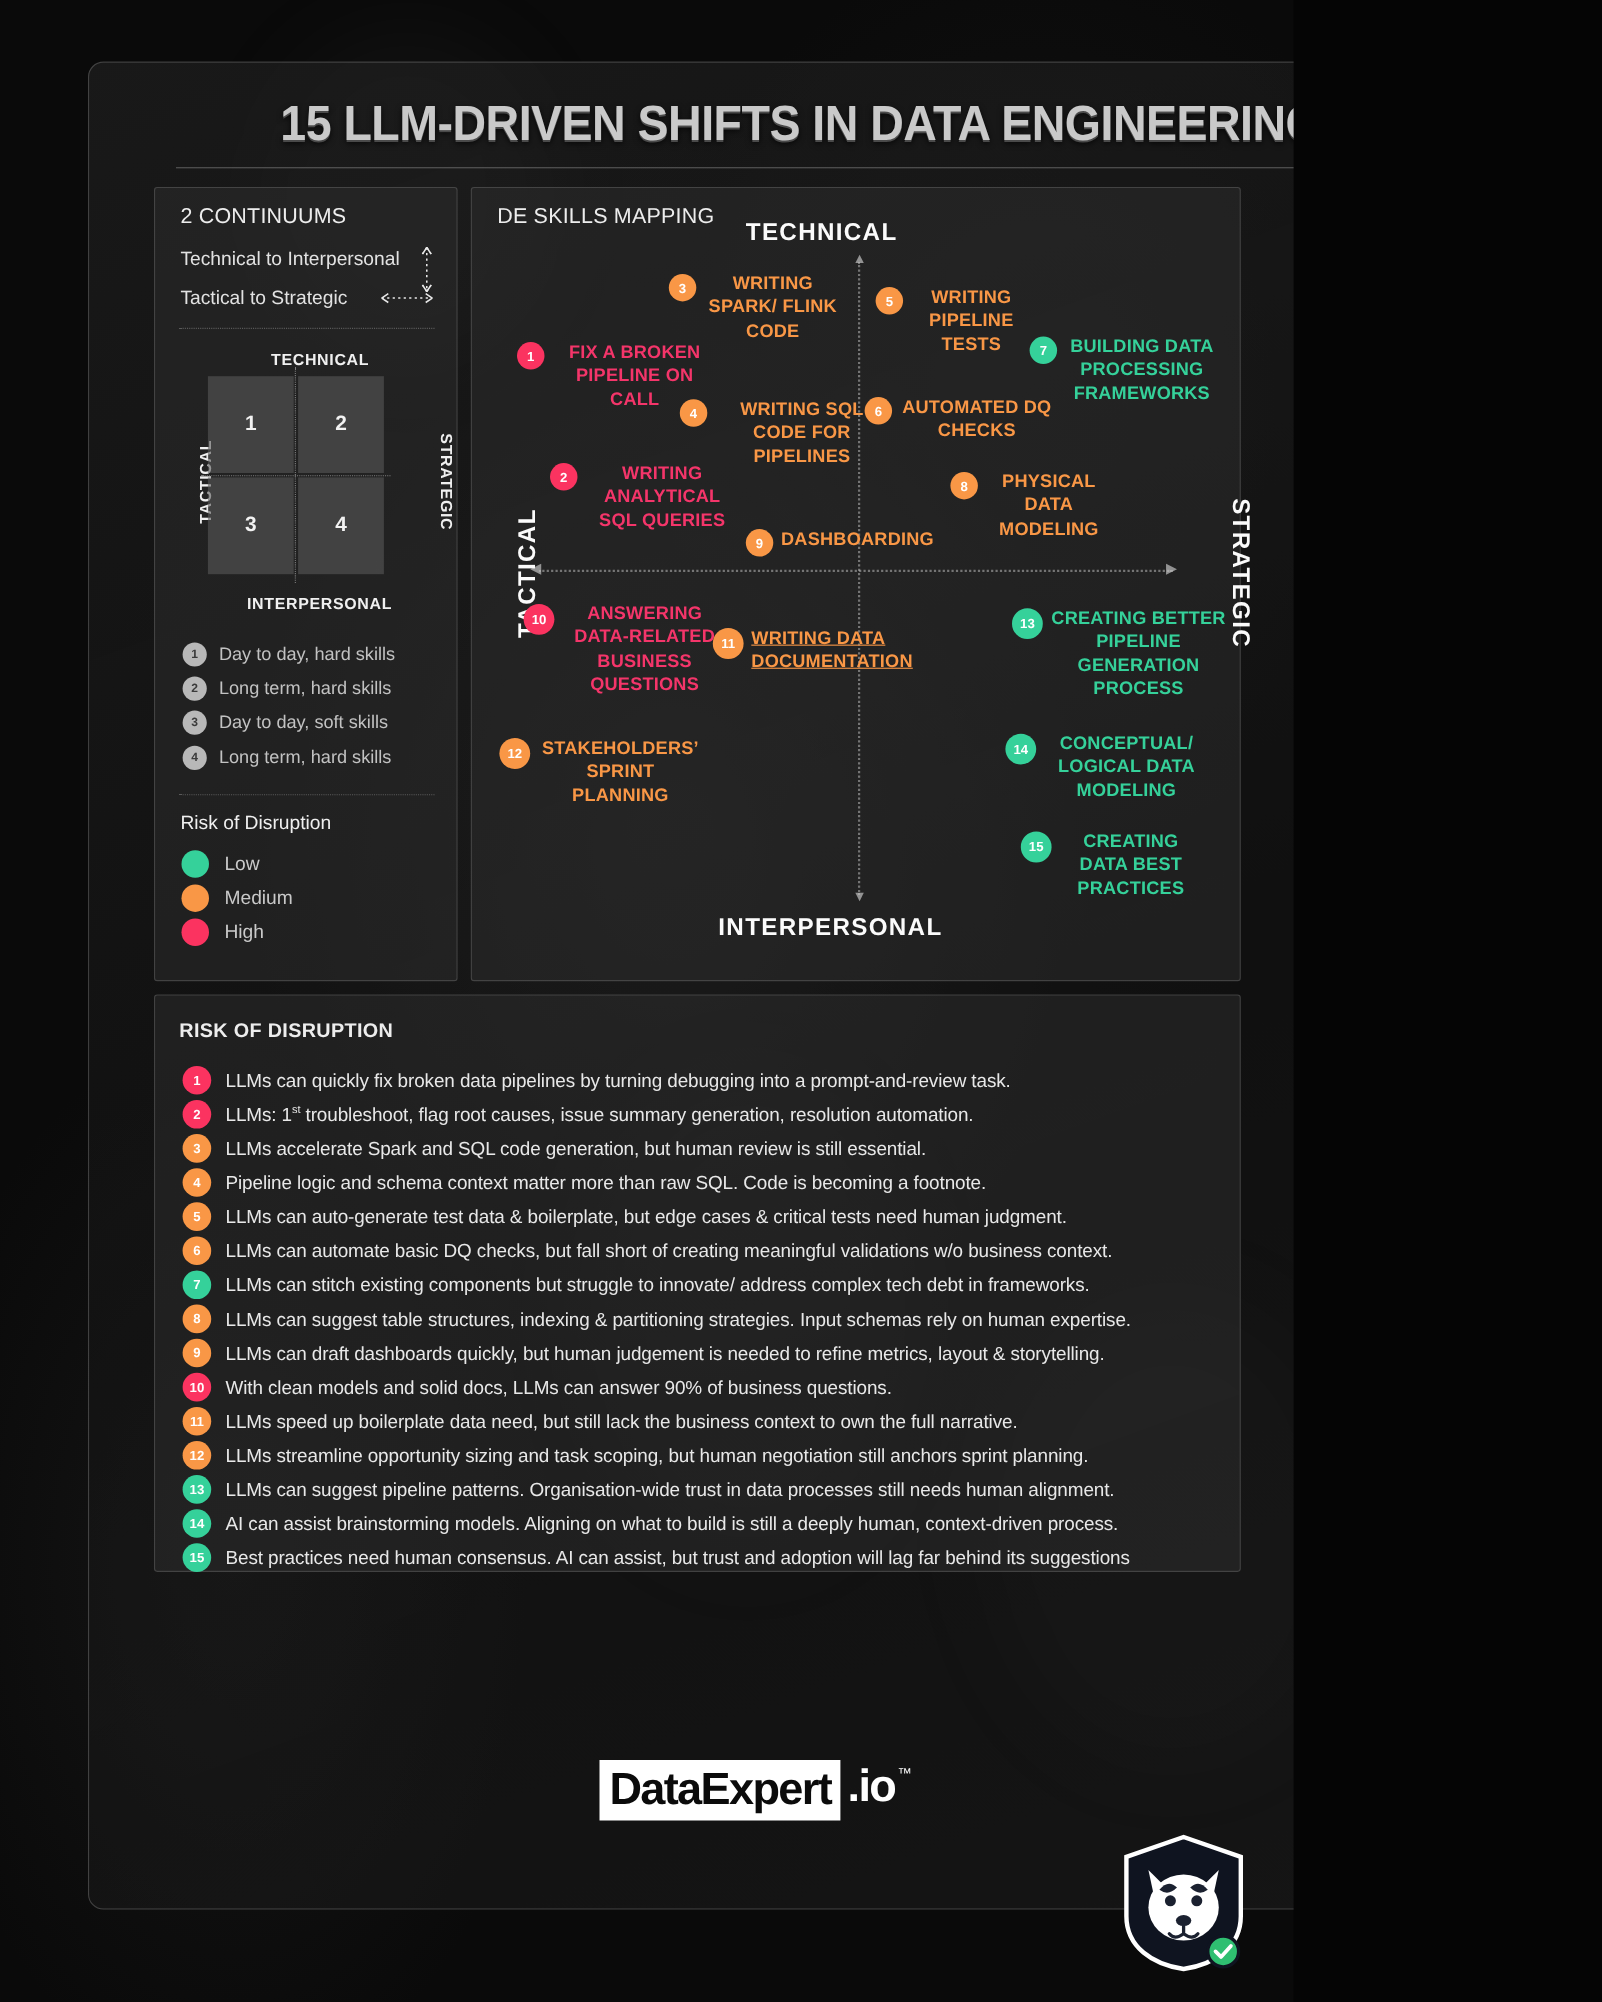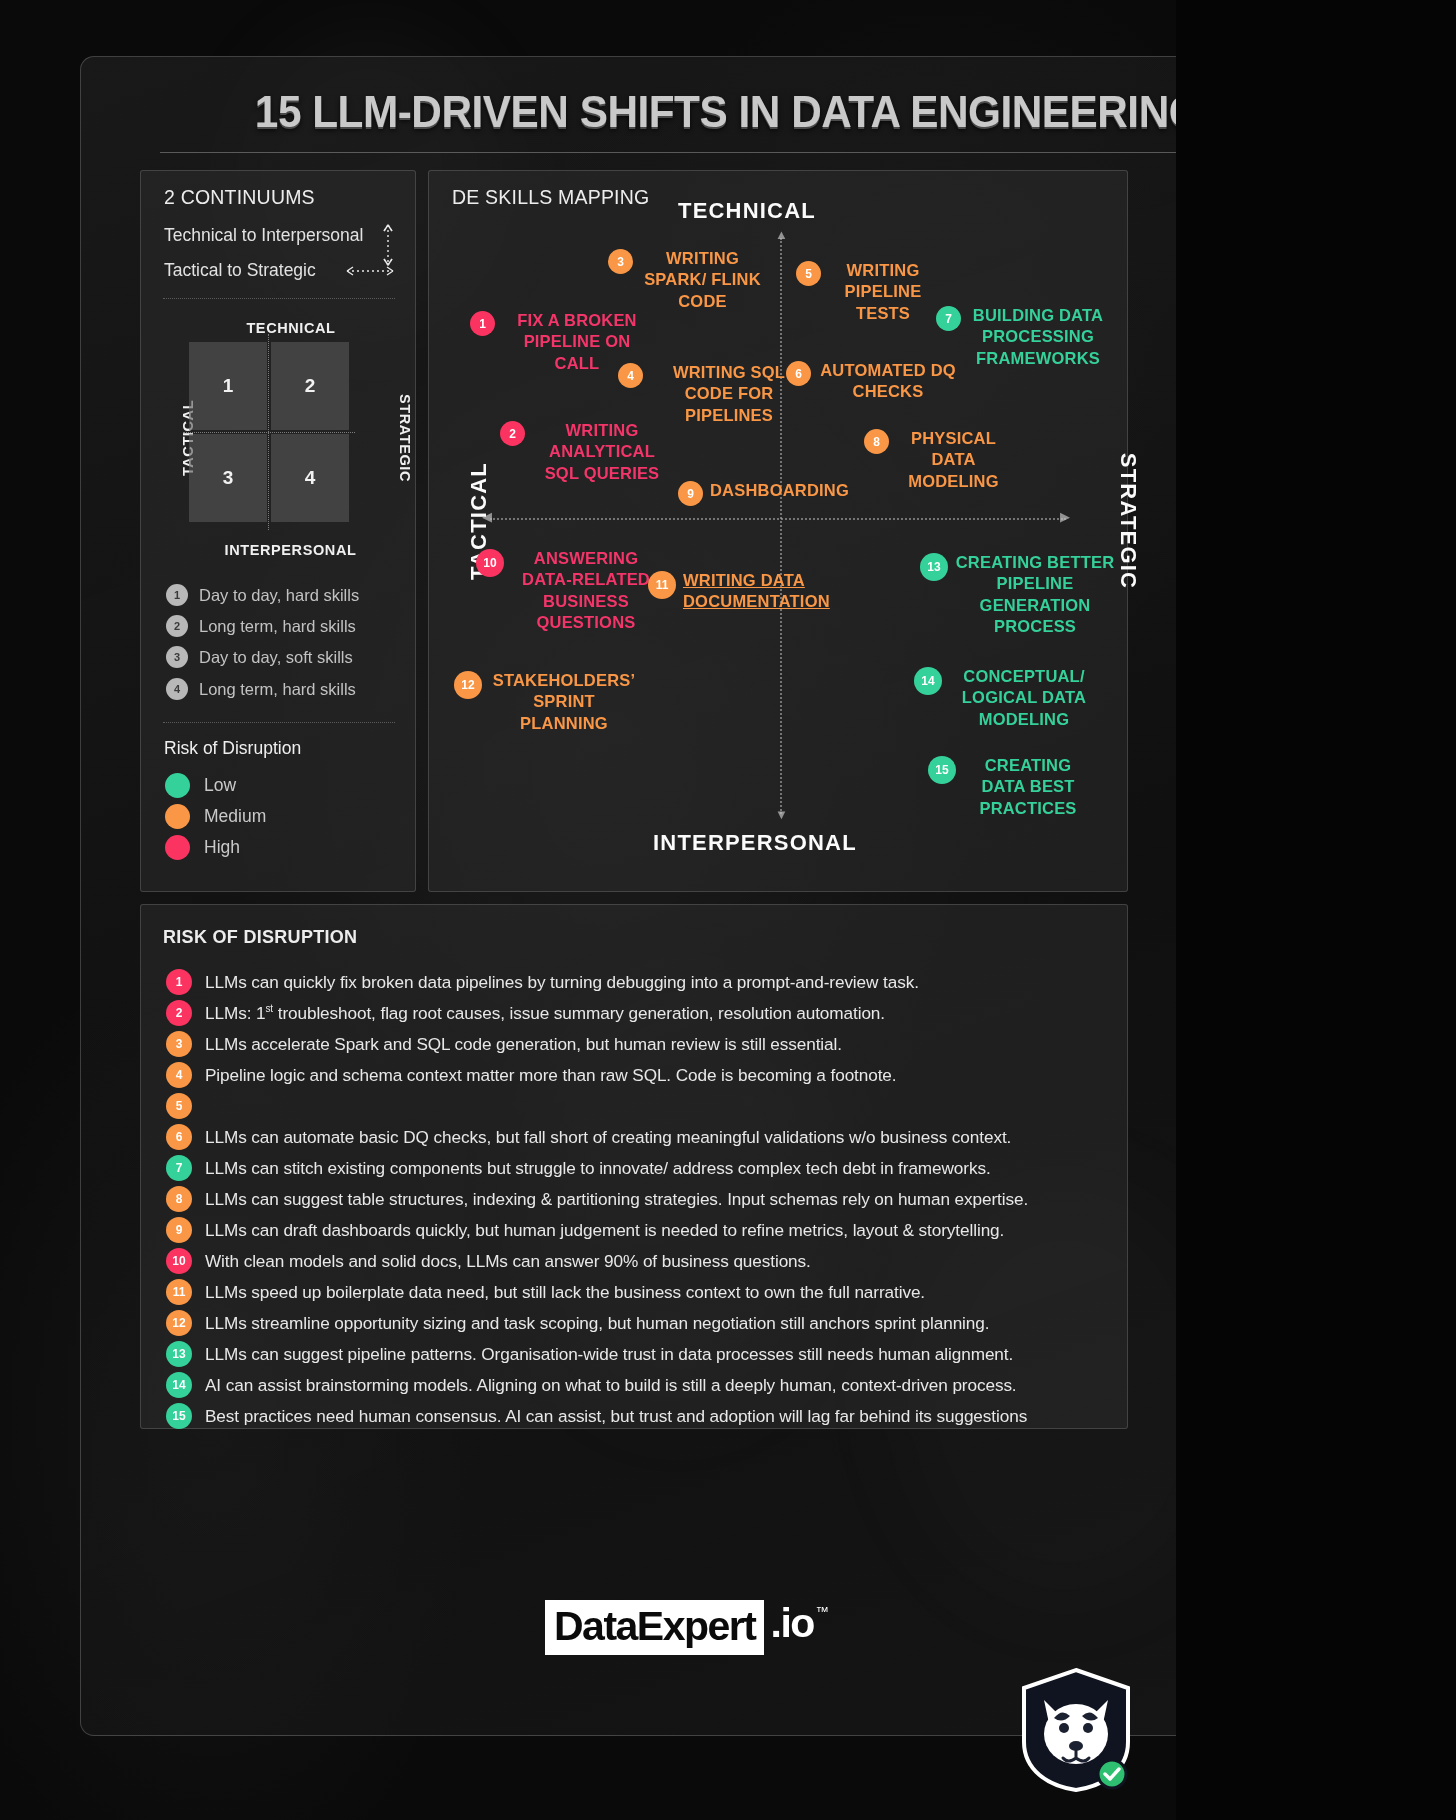--- a/index.html
+++ b/index.html
@@ -374,20 +374,21 @@
   <div class="risk-item" style="top:1031px">
     <div class="risk-badge" style="background:#f99746">3</div>
     <div class="risk-text">LLMs accelerate Spark and SQL code generation, but human review is still essential.</div>
   </div>
   <div class="risk-item" style="top:1062px">
     <div class="risk-badge" style="background:#f99746">4</div>
     <div class="risk-text">Pipeline logic and schema context matter more than raw SQL. Code is becoming a footnote.</div>
   </div>
   <div class="risk-item" style="top:1093px">
     <div class="risk-badge" style="background:#f99746">5</div>
+    <div class="risk-text">LLMs can auto-generate test data &amp; boilerplate, but edge cases &amp; critical tests need human judgment.</div>
   </div>
   <div class="risk-item" style="top:1124px">
     <div class="risk-badge" style="background:#f99746">6</div>
     <div class="risk-text">LLMs can automate basic DQ checks, but fall short of creating meaningful validations w/o business context.</div>
   </div>
   <div class="risk-item" style="top:1155px">
     <div class="risk-badge" style="background:#35d19a">7</div>
     <div class="risk-text">LLMs can stitch existing components but struggle to innovate/ address complex tech debt in frameworks.</div>
   </div>
   <div class="risk-item" style="top:1186px">

